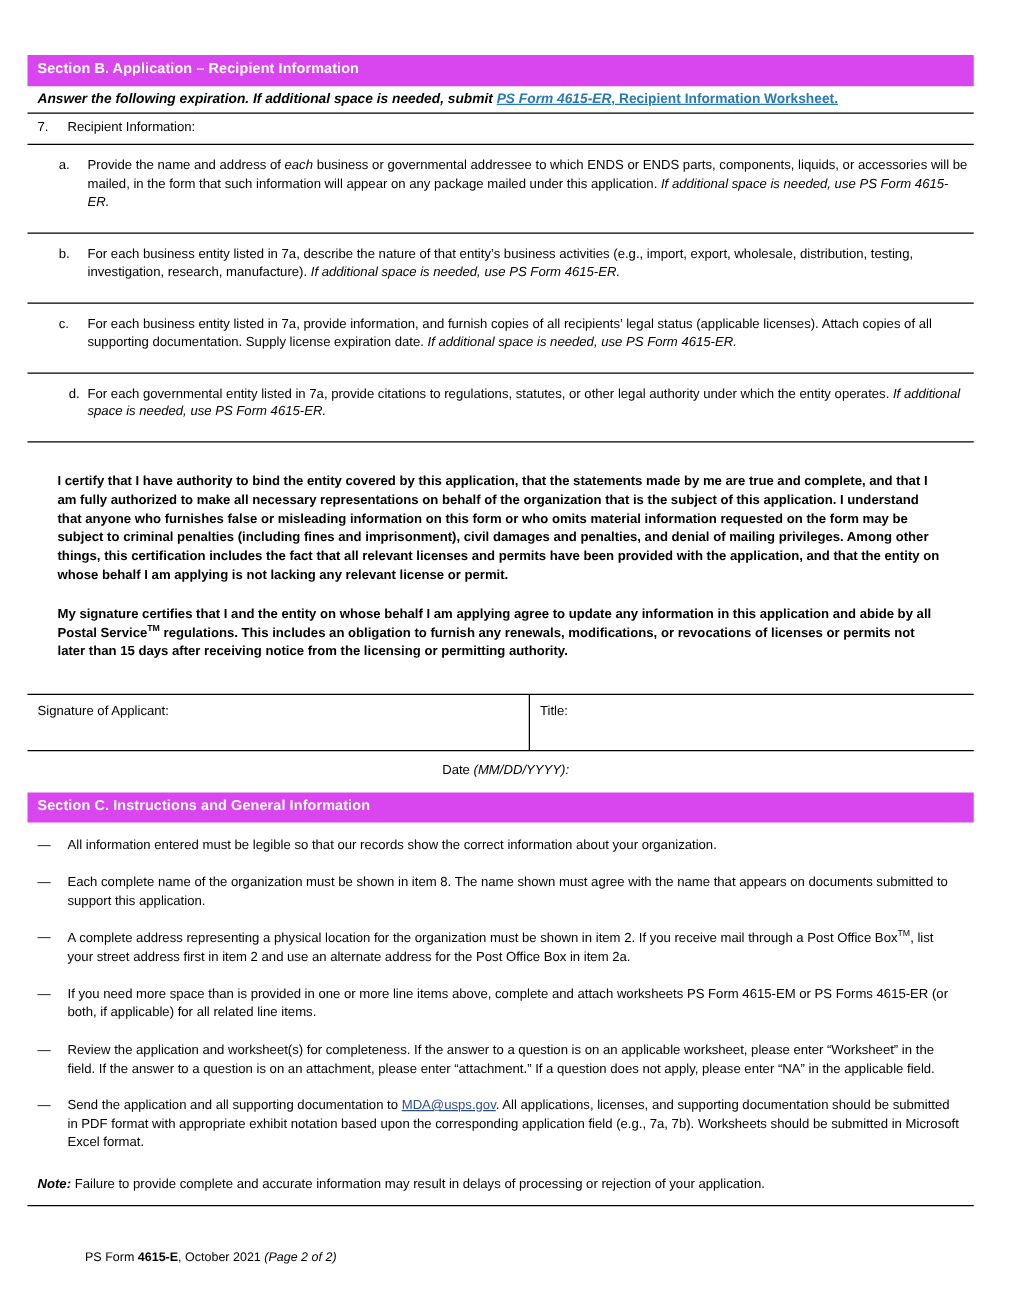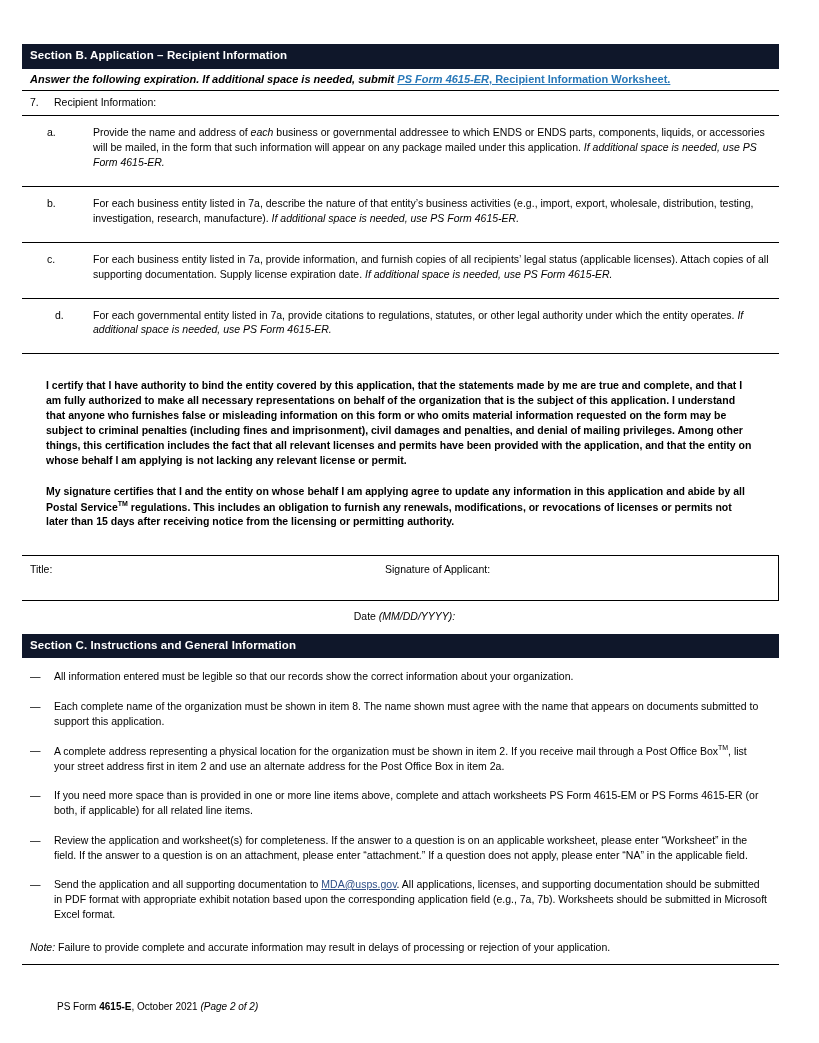--- a/index.html
+++ b/index.html
@@ -24,21 +24,21 @@
   }
   .content {
     position: absolute;
     left: 22px;
     top: 44px;
     width: 757px;
   }
 
   
   .section-bar {
-    background: #0f172a;
+    background: #d946ef;
     color: #ffffff;
     font-weight: bold;
     font-size: 11.5px;
     line-height: 1;
     padding: 6px 8px 7px 8px;
     letter-spacing: 0.1px;
   }
 
   
   .instruction-line {
@@ -93,21 +93,20 @@
   .sub-marker {
     width: 48px;
     flex: 0 0 48px;
     box-sizing: border-box;
     padding-left: 25px;
   }
   .sub-marker.indent-d { padding-left: 33px; }
   .sub-text {
     flex: 1 1 auto;
     padding-right: 4px;
-    margin-left: 23px;
   }
   .sub-text .it { font-style: italic; }
 
   
   .cert-block {
     border-top: 1.5px solid #000;
     border-bottom: 1.5px solid #000;
     padding: 8px 8px 10px 8px;
     font-size: 10.5px;
     font-weight: bold;
@@ -180,28 +179,28 @@
     text-decoration: underline;
   }
 
   .note-row {
     font-size: 10.5px;
     line-height: 1.45;
     padding: 10px 0 9px 8px;
     border-bottom: 1.6px solid #000;
   }
   .note-row .note-label {
-    font-weight: normal;
+    font-weight: bold;
     font-style: italic;
   }
 
   
   .footer {
     position: absolute;
-    left: 45px;
+    left: 56px;
     top: 1001px;
     font-size: 10px;
     color: #000;
     padding-left: 12px;
   }
   .footer .b { font-weight: bold; }
   .footer .it { font-style: italic; }
 </style>
 </head>
 <body>
@@ -239,26 +238,26 @@
       <div class="sub-marker indent-d">d.</div>
       <div class="sub-text"><span>For each governmental entity listed in 7a, provide citations to regulations, statutes, or other legal authority under which the entity operates. </span><span class="it">If additional space is needed, use PS Form 4615-ER.</span></div>
     </div>
 
     <div class="cert-block">
       <p>I certify that I have authority to bind the entity covered by this application, that the statements made by me are true and complete, and that I am fully authorized to make all necessary representations on behalf of the organization that is the subject of this application. I understand that anyone who furnishes false or misleading information on this form or who omits material information requested on the form may be subject to criminal penalties (including fines and imprisonment), civil damages and penalties, and denial of mailing privileges. Among other things, this certification includes the fact that all relevant licenses and permits have been provided with the application, and that the entity on whose behalf I am applying is not lacking any relevant license or permit.</p>
       <p><span>My signature certifies that I and the entity on whose behalf I am applying agree to update any information in this application and abide by all Postal Service</span><span class="tm">TM</span><span> regulations. This includes an obligation to furnish any renewals, modifications, or revocations of licenses or permits not later than 15 days after receiving notice from the licensing or permitting authority.</span></p>
     </div>
 
     <div class="sig-table">
+      <div class="sig-cell left">
+        <span>Signature of Applicant:</span>
+      </div>
       <div class="sig-cell right">
         <span>Title:</span>
       </div>
-      <div class="sig-cell left">
-        <span>Signature of Applicant:</span>
-      </div>
     </div>
 
     <div class="date-row"><span>Date </span><span class="it">(MM/DD/YYYY):</span></div>
 
     <div class="section-bar">Section C.  Instructions and General Information</div>
 
     <div class="bullets">
 
       <div class="bullet">
         <div class="bullet-marker">—</div>

